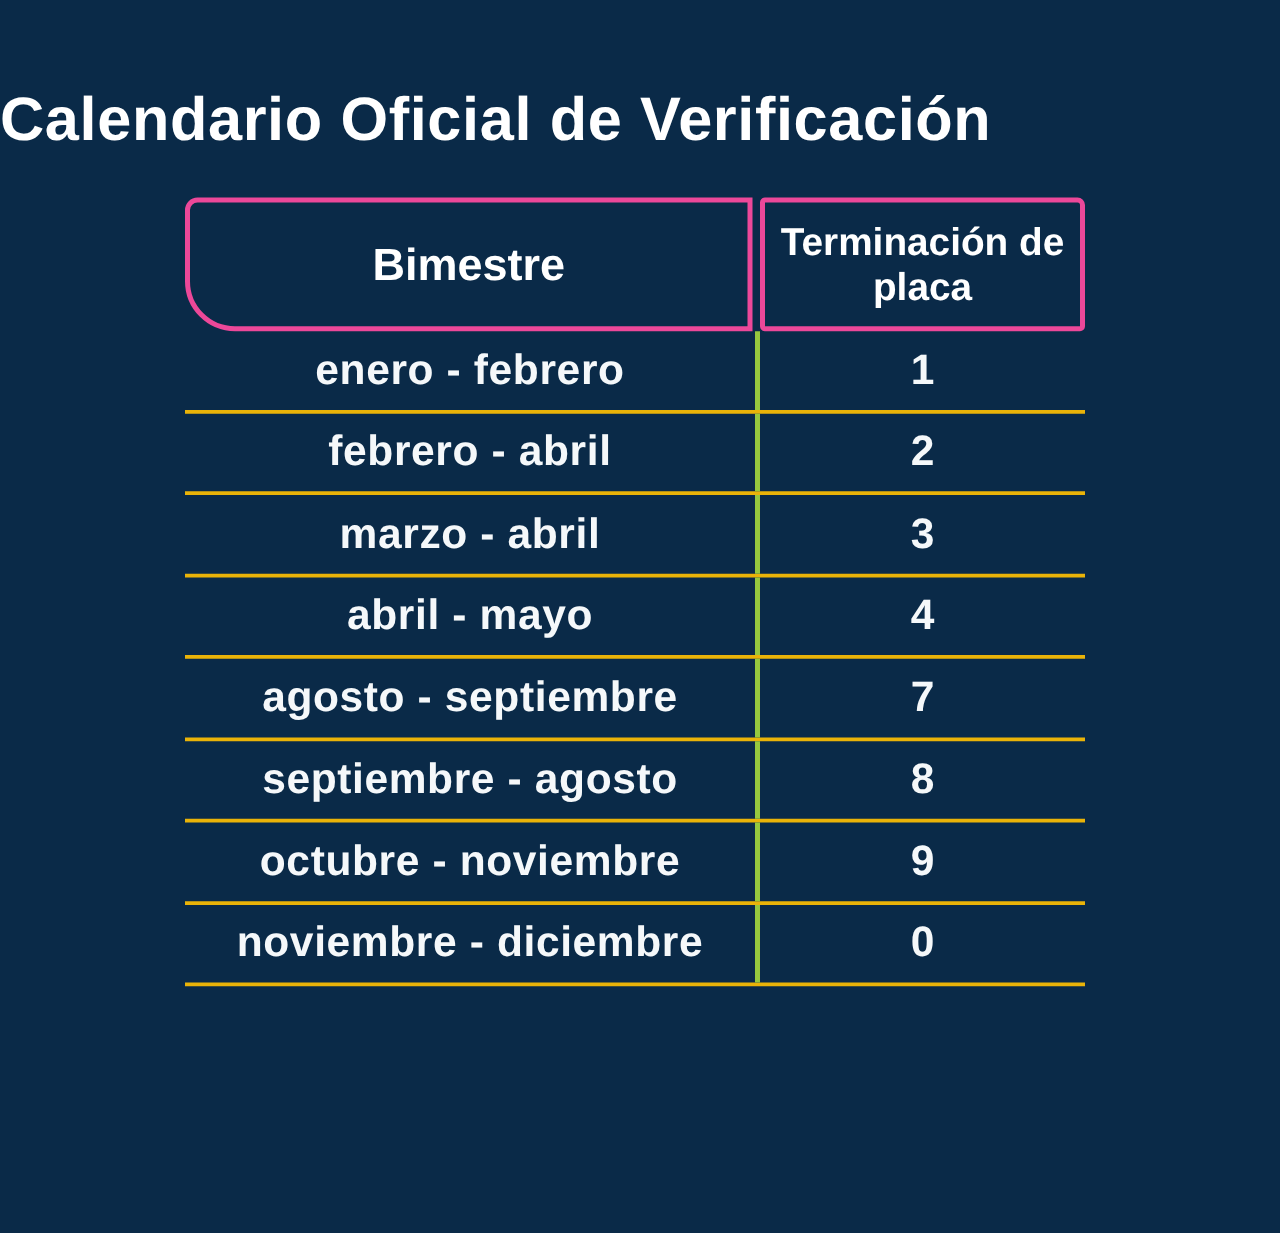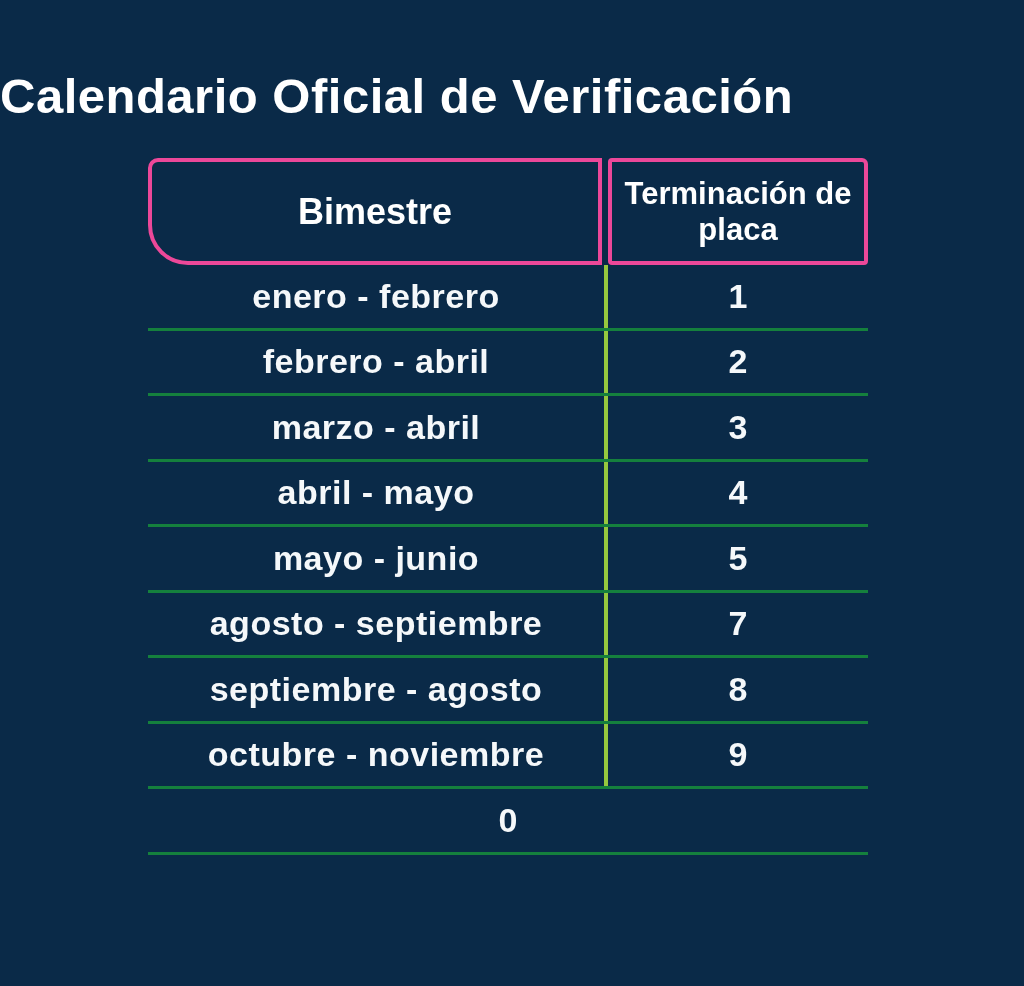--- a/index.html
+++ b/index.html
@@ -55,21 +55,21 @@
     width: 260px;
     font-size: 31px;
     line-height: 1.15;
     border-radius: 4px 6px 4px 4px;
     padding: 0 10px;
   }
   .rows { width: 720px; }
   .row {
     display: flex;
     height: 62.5px;
-    border-bottom: 3px solid #15803d;
+    border-bottom: 3px solid #eab308;
   }
   .cell {
     box-sizing: border-box;
     display: flex;
     align-items: center;
     justify-content: center;
     color: #f5f8fa;
     font-weight: bold;
   }
   .cell.left {
@@ -105,32 +105,29 @@
       </div>
       <div class="row">
         <div class="cell left">marzo - abril</div>
         <div class="cell right">3</div>
       </div>
       <div class="row">
         <div class="cell left">abril - mayo</div>
         <div class="cell right">4</div>
       </div>
       <div class="row">
-        <div class="cell left">mayo - junio</div>
-        <div class="cell right">5</div>
-      </div>
-      <div class="row">
         <div class="cell left">agosto - septiembre</div>
         <div class="cell right">7</div>
       </div>
       <div class="row">
         <div class="cell left">septiembre - agosto</div>
         <div class="cell right">8</div>
       </div>
       <div class="row">
         <div class="cell left">octubre - noviembre</div>
         <div class="cell right">9</div>
       </div>
       <div class="row">
+        <div class="cell left">noviembre - diciembre</div>
         <div class="cell right">0</div>
       </div>
     </div>
 </div>
 
 </body></html>

